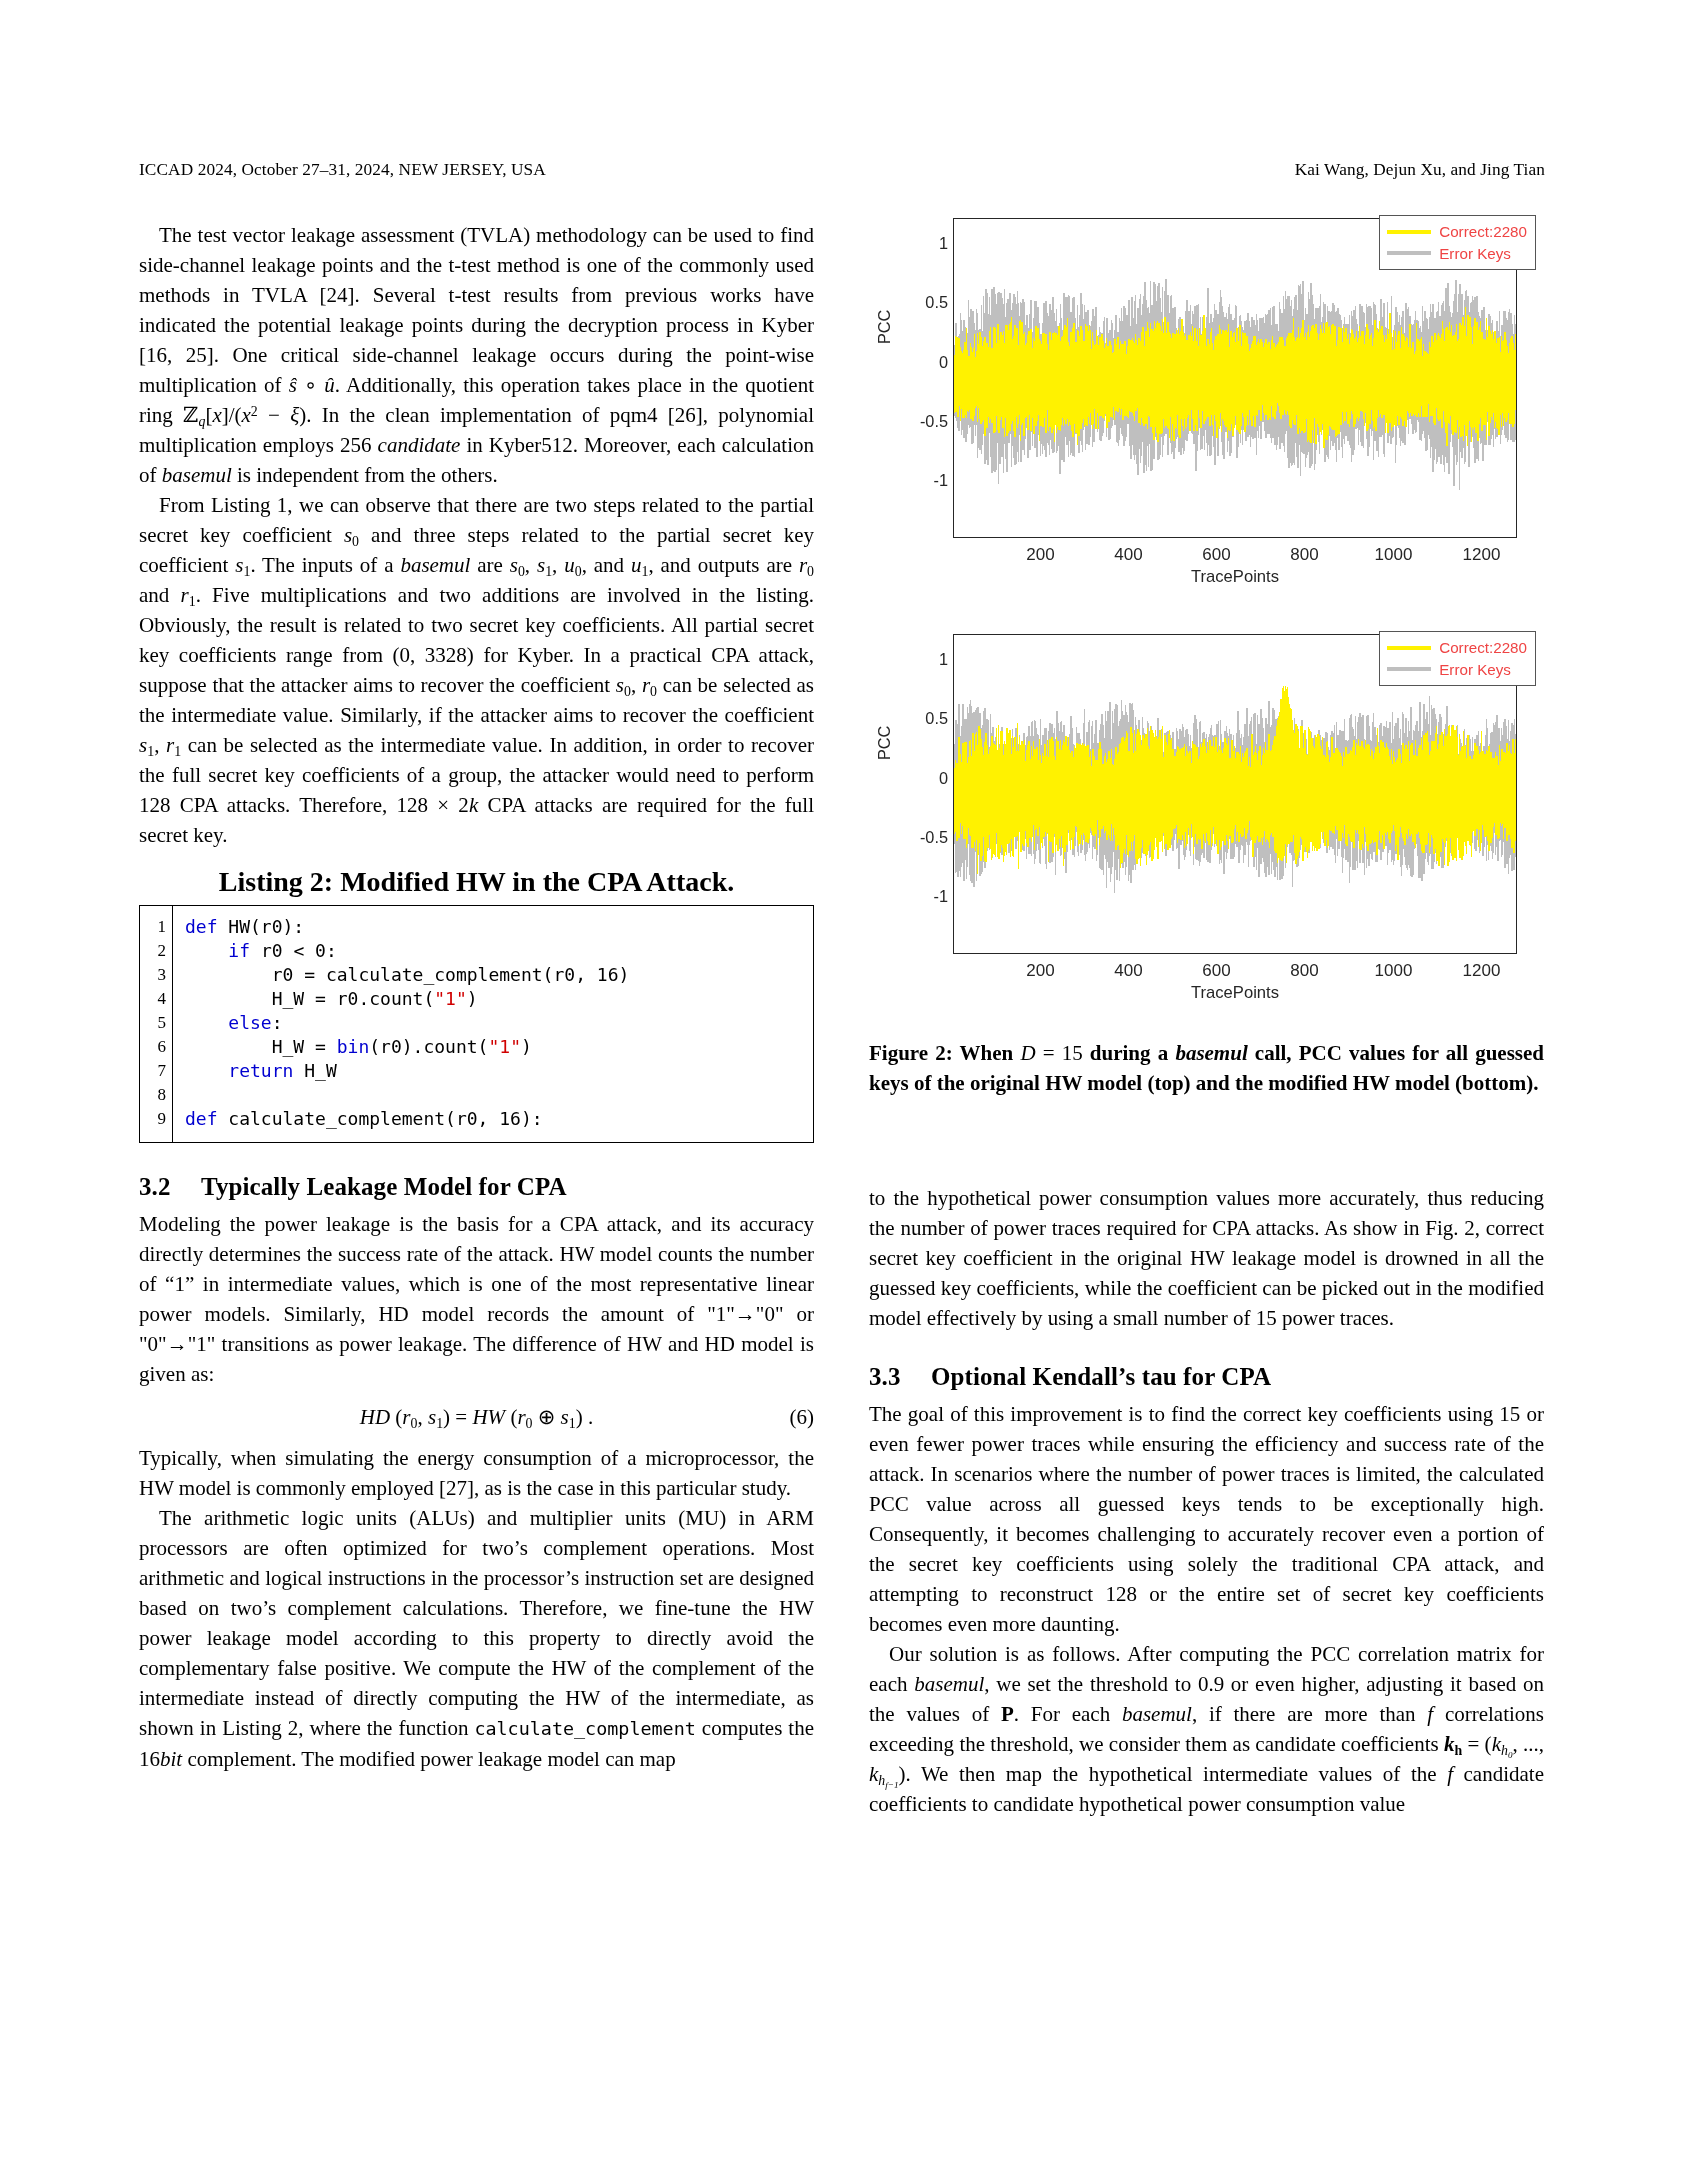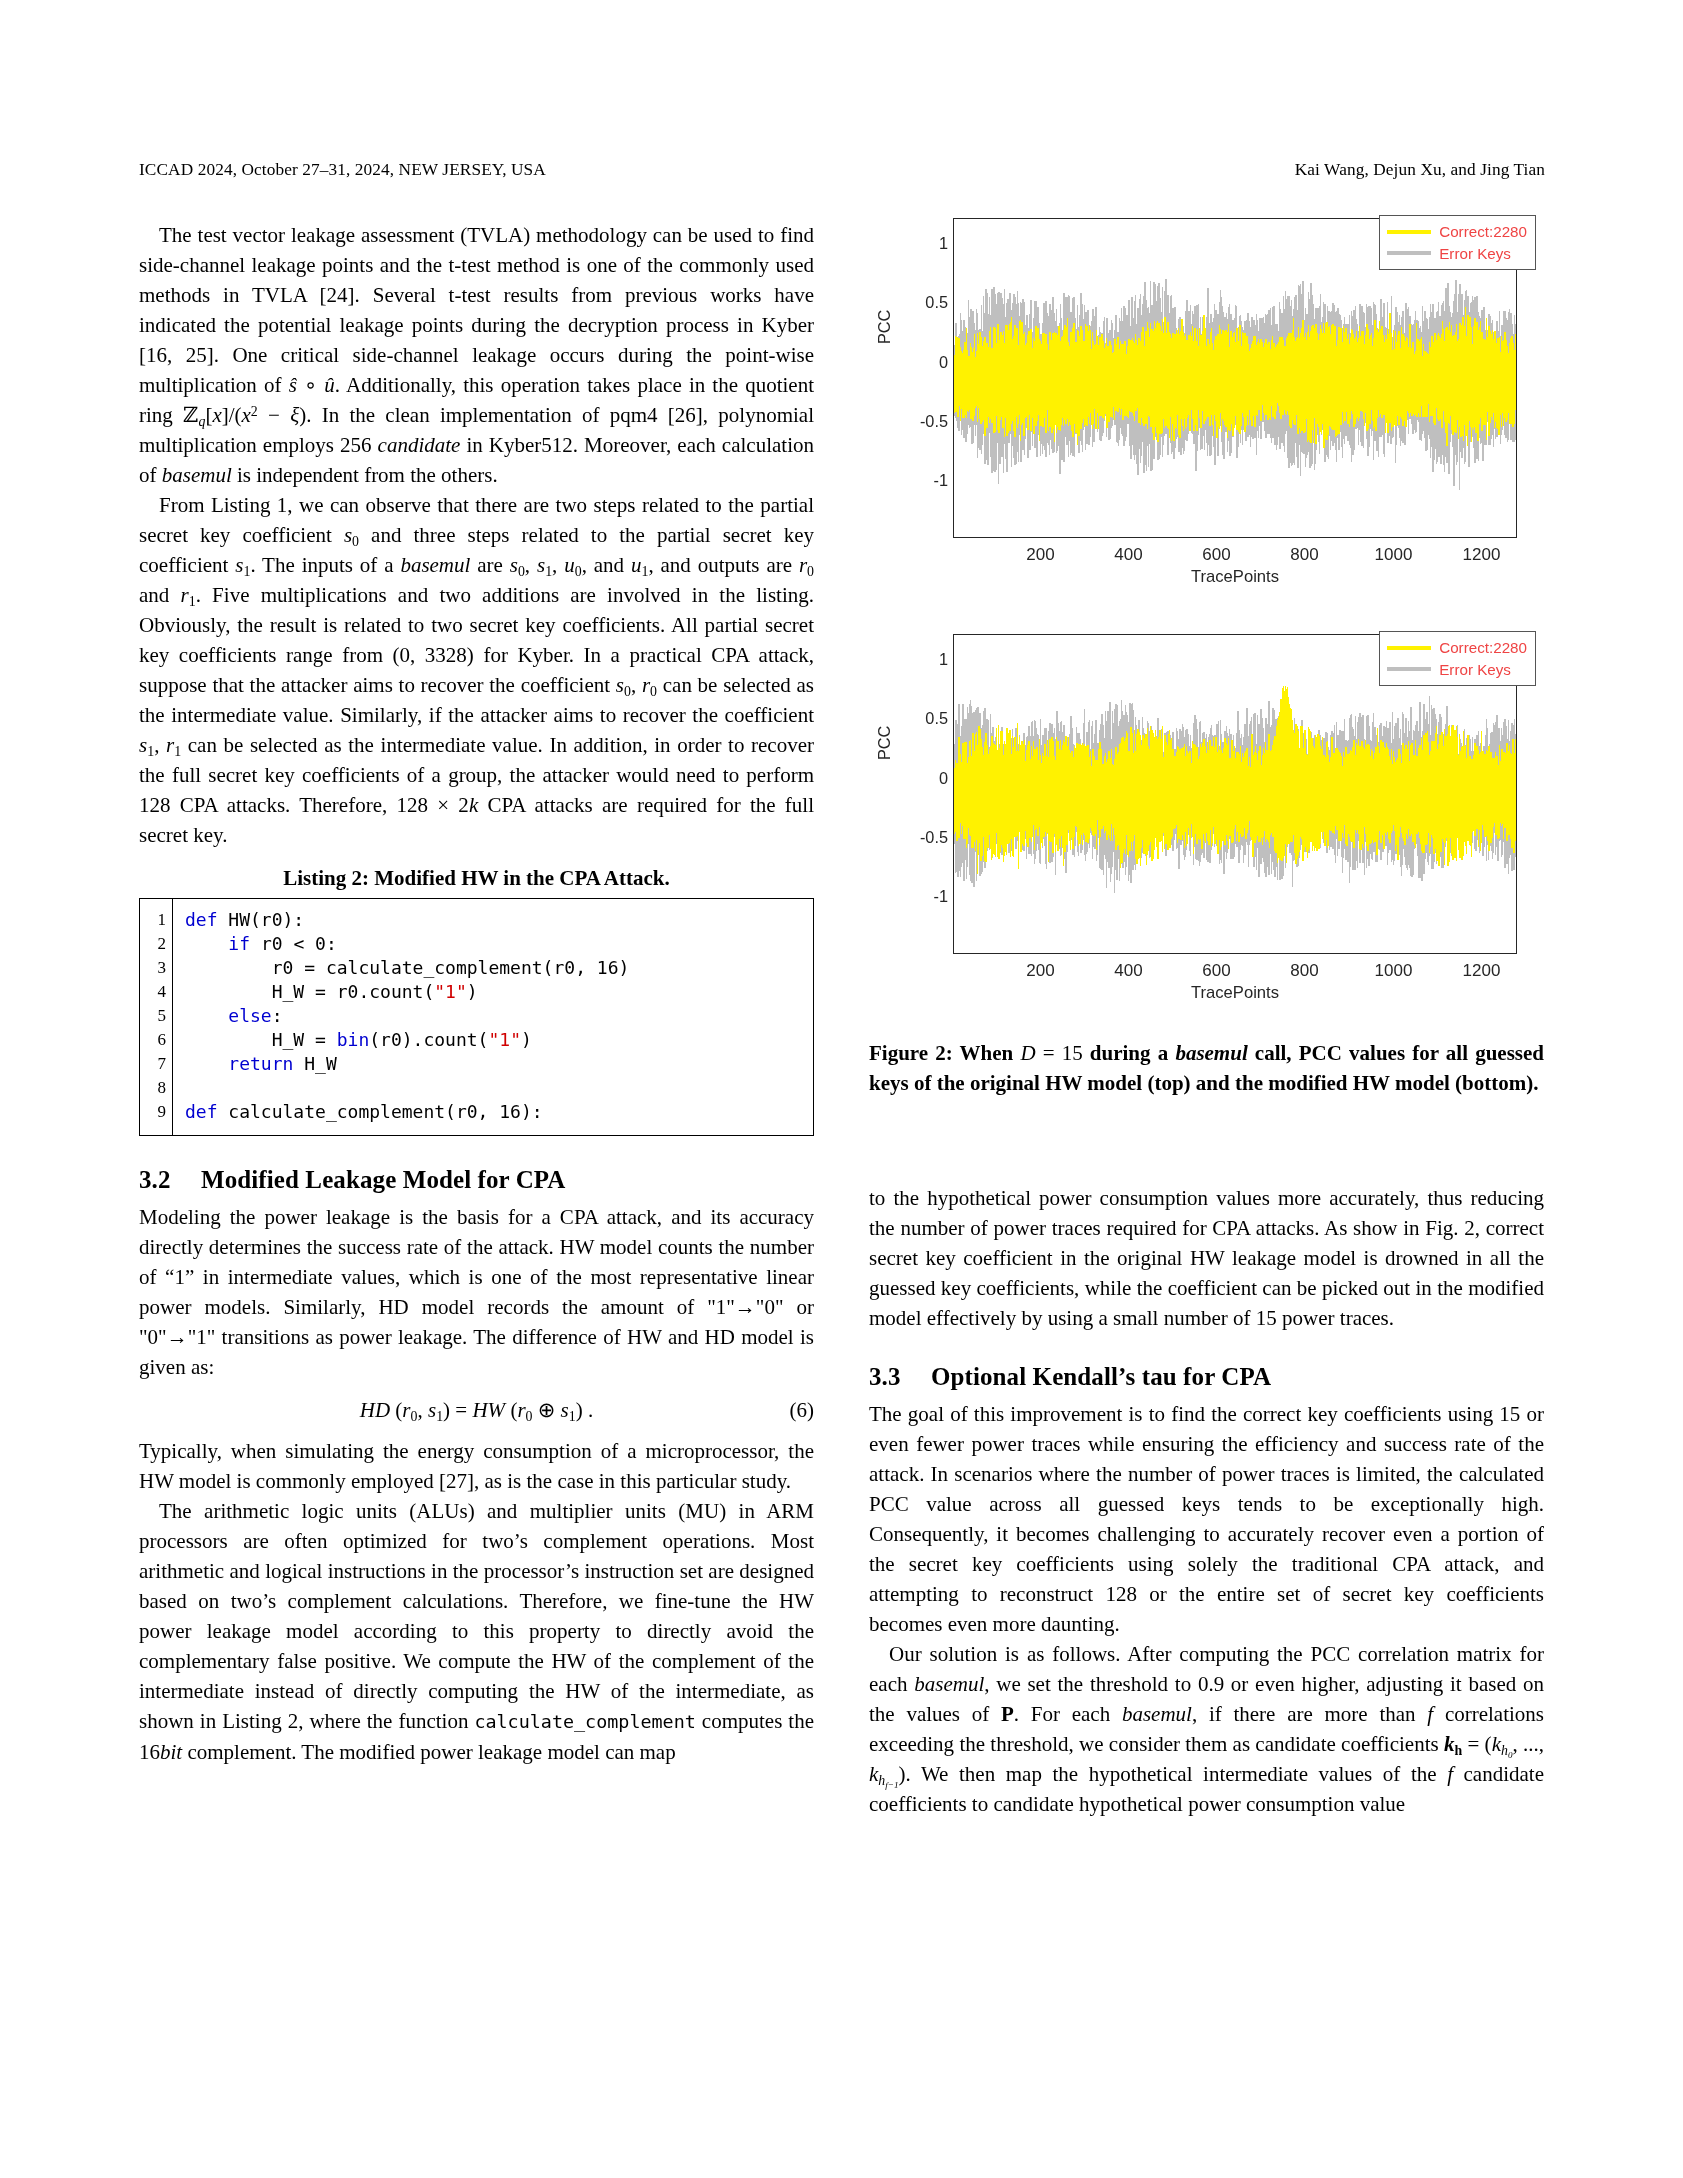--- a/index.html
+++ b/index.html
@@ -50,21 +50,21 @@
 
   
   h2.sec {
     margin:30px 0 8px 0; font-size:25px; font-weight:bold;
     letter-spacing:0.1px;
   }
   h2.sec .num { display:inline-block; width:62px; }
 
   
   .listing-title {
-    text-align:center; font-weight:bold; font-size:21px;
+    text-align:center; font-weight:bold; font-size:28px;
     margin:16px 0 7px 0;
   }
   .listing-box {
     border:1.3px solid #000; background:#fff;
     padding:0; margin:0 0 0 0;
     display:flex;
   }
   .gutter {
     padding:9px 0 11px 0; width:33px;
     border-right:1.3px solid #000;
@@ -183,21 +183,21 @@
     <span class="kw">if</span> r0 &lt; 0:
         r0 = calculate_complement(r0, 16)
         H_W = r0.count(<span class="str">"1"</span>)
     <span class="kw">else</span>:
         H_W = <span class="fn">bin</span>(r0).count(<span class="str">"1"</span>)
     <span class="kw">return</span> H_W
 
 <span class="kw">def</span> calculate_complement(r0, 16):</div>
     </div>
 
-    <h2 class="sec"><span class="num">3.2</span><span>Modified Leakage Model for CPA</span></h2>
+    <h2 class="sec"><span class="num">3.2</span><span>Typically Leakage Model for CPA</span></h2>
 
     <p class="body">Modeling the power leakage is the basis for a CPA attack, and its
       accuracy directly determines the success rate of the attack. HW model counts the number of “1” in intermediate values, which is
       one of the most representative linear power models. Similarly, HD model records the amount of "1"→"0" or "0"→"1" transitions as
       power leakage. The difference of HW and HD model is given as:</p>
 
     <div class="eqwrap">
       <div class="eq"><span class="mi">HD</span> (<span class="mi">r</span><sub>0</sub>, <span class="mi">s</span><sub>1</sub>) = <span class="mi">HW</span> (<span class="mi">r</span><sub>0</sub> ⊕ <span class="mi">s</span><sub>1</sub>) .</div>
       <div class="eqno">(6)</div>
     </div>

